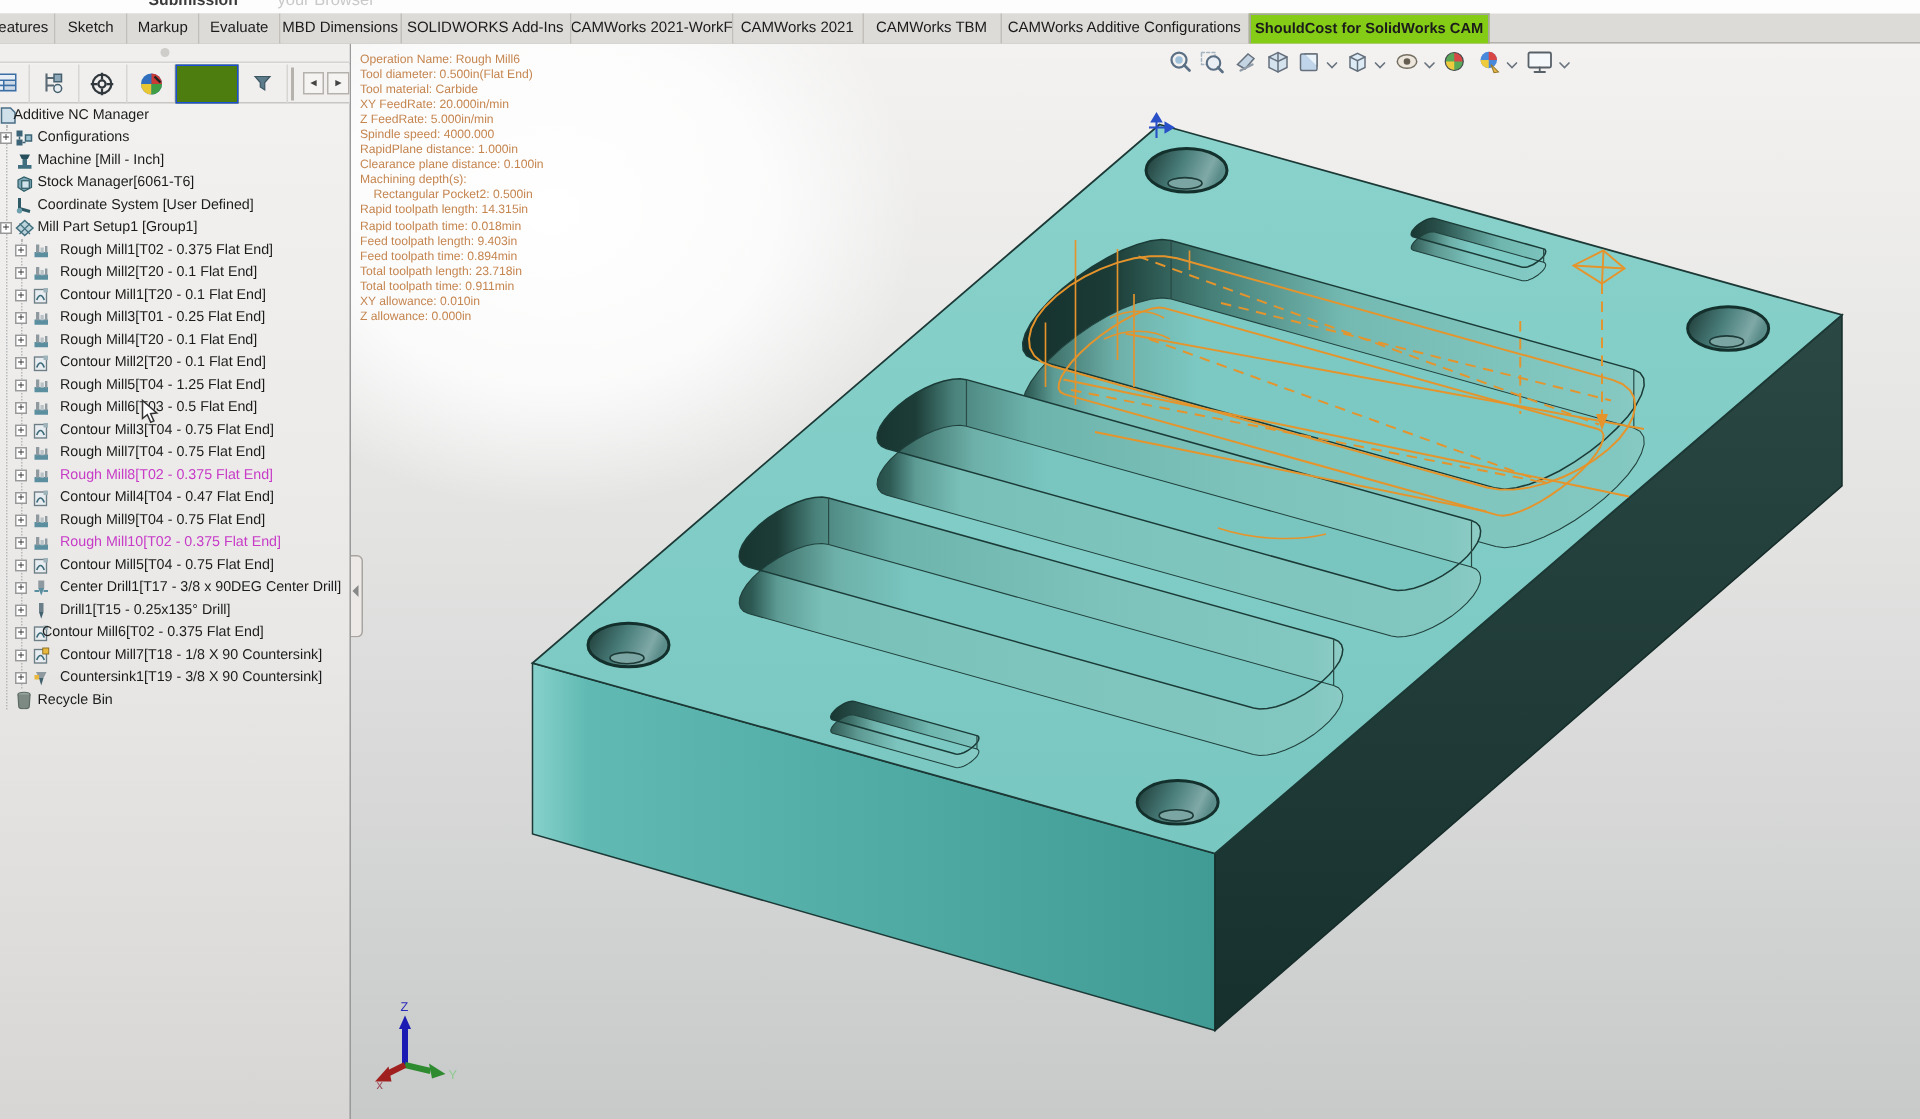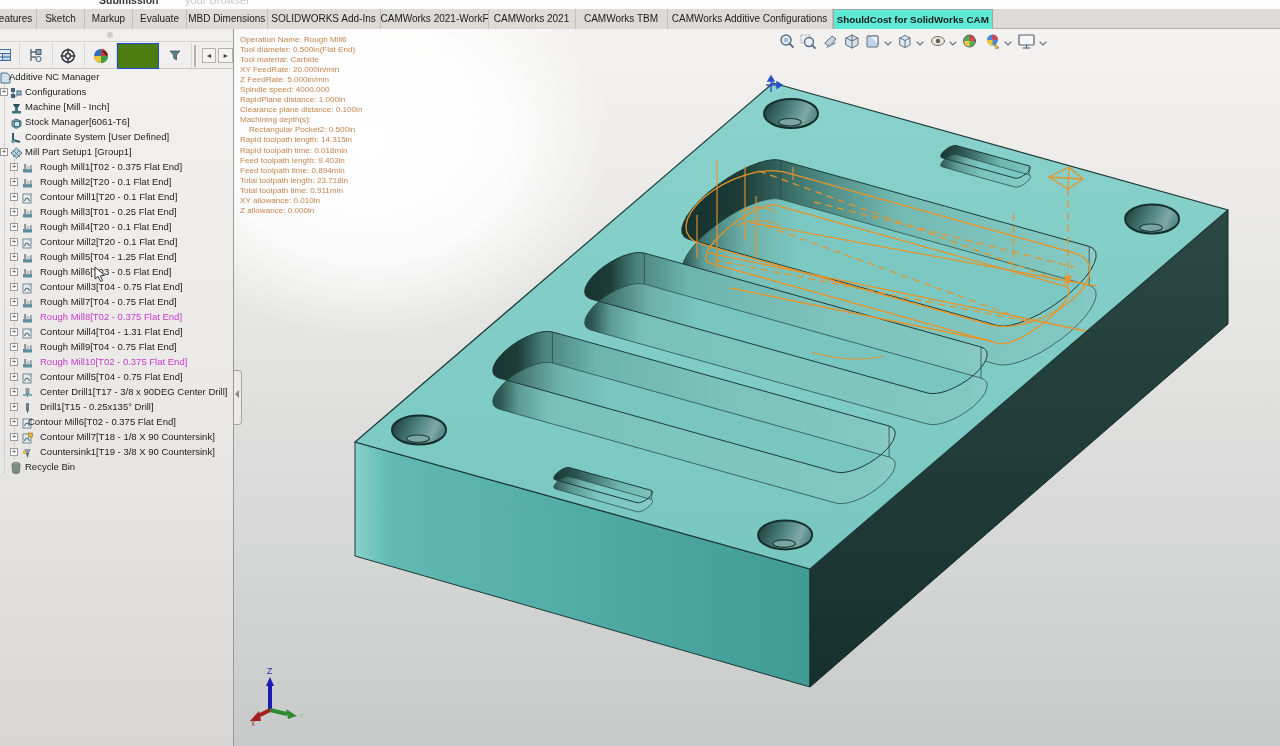--- a/index.html
+++ b/index.html
@@ -1,21 +1,21 @@
 <!DOCTYPE html>
 <html><head><meta charset="utf-8"><style>
 * { margin:0; padding:0; box-sizing:border-box; }
 body { width:1280px; height:746px; font-family:"Liberation Sans",sans-serif; overflow:hidden; background:#fff; position:relative; }
 .topstrip { position:absolute; left:0; top:0; width:1280px; height:9px; background:#fdfdfd; overflow:hidden; }
 .topstrip .sub { position:absolute; left:99px; top:-6px; font-size:10.5px; font-weight:bold; color:#3a3a3a; }
 .topstrip .brow { position:absolute; left:185px; top:-6px; font-size:11px; color:#c9c9c9; }
 .tabbar { position:absolute; left:0; top:9px; width:1280px; height:20px; background:#dddbd8; border-bottom:1px solid #b3b0ac; display:flex; }
 .tab { height:20px; font-size:10px; color:#1b1b1b; text-align:center; line-height:20px; border-right:1px solid #c2bfbb; background:#dddbd8; overflow:hidden; white-space:nowrap; flex-shrink:0; }
 .tab:first-child { margin-left:-11px; }
-.tab.active { background:#5eead4; font-weight:bold; font-size:9.8px; border-top:1px solid #a8a5a1; border-left:1px solid #a8a5a1; border-right:1px solid #a8a5a1; }
+.tab.active { background:#84cc16; font-weight:bold; font-size:9.8px; border-top:1px solid #a8a5a1; border-left:1px solid #a8a5a1; border-right:1px solid #a8a5a1; }
 .viewport { position:absolute; left:0; top:28px; width:1280px; height:718px; }
 .panel { position:absolute; left:0; top:28px; width:234px; height:718px; background:linear-gradient(#f3f2f1, #e9e8e7 55%, #d7d6d5); border-right:1px solid #9a9a9a; }
 .pstrip { position:absolute; left:0; top:0; width:233px; height:14px; background:#f0efee; border-bottom:1px solid #d5d3d1; }
 .pstrip .knob { position:absolute; left:107px; top:4px; width:6px; height:6px; border-radius:3px; background:#cfcdca; }
 .ptabs { position:absolute; left:0; top:15px; width:233px; height:26px; background:#f0efee; border-bottom:1px solid #c8c6c3; display:flex; align-items:center; }
 .ptab { width:33px; height:26px; display:flex; align-items:center; justify-content:center; border-right:1px solid #d8d6d3; }
 .ptab.sel { background:#4d7c0f; border:1px solid #1d4ed8;padding-left:40px; }
 .psplit { width:6px; height:22px; border-left:2px solid #b5b2ae; margin-left:2px; }
 .parrow { width:15px; height:15px; font-size:7px; color:#444; border:1px solid #b5b2ae; background:#f5f4f3; text-align:center; line-height:14px; margin-left:2px; }
 .tree { position:absolute; left:0; top:41px; width:233px; }
@@ -577,21 +577,21 @@
           </svg></span>
         <span class="ttext" style="left:40px;color:#c73bc7">Rough Mill8[T02 - 0.375 Flat End]</span>
       </div>
       <div class="trow">
         <span class="plus" style="left:10px">+</span>
         <span class="ticon" style="left:21px"><svg width="13" height="12">
             <rect x="2" y="2" width="8" height="9" fill="#e7edf0" stroke="#6c7d85" stroke-width="0.9"></rect>
             <path d="M3.5,9 C5,5 7,5 8.5,9" fill="none" stroke="#3e6c7a" stroke-width="1.1"></path>
             <rect x="8" y="1" width="3" height="3" fill="#9fb3ba"></rect>
           </svg></span>
-        <span class="ttext" style="left:40px;color:#1c1c1c">Contour Mill4[T04 - 1.31 Flat End]</span>
+        <span class="ttext" style="left:40px;color:#1c1c1c">Contour Mill4[T04 - 0.47 Flat End]</span>
       </div>
       <div class="trow">
         <span class="plus" style="left:10px">+</span>
         <span class="ticon" style="left:21px"><svg width="13" height="12">
             <rect x="2" y="7" width="9" height="3.5" fill="#5b8fa0"></rect>
             <rect x="3" y="2" width="2.2" height="5.5" fill="#8f9aa0"></rect>
             <rect x="6" y="4" width="2.2" height="3.5" fill="#b9c2c6"></rect>
             <rect x="9" y="3" width="1.6" height="4.5" fill="#8f9aa0"></rect>
           </svg></span>
         <span class="ttext" style="left:40px;color:#1c1c1c">Rough Mill9[T04 - 0.75 Flat End]</span>

